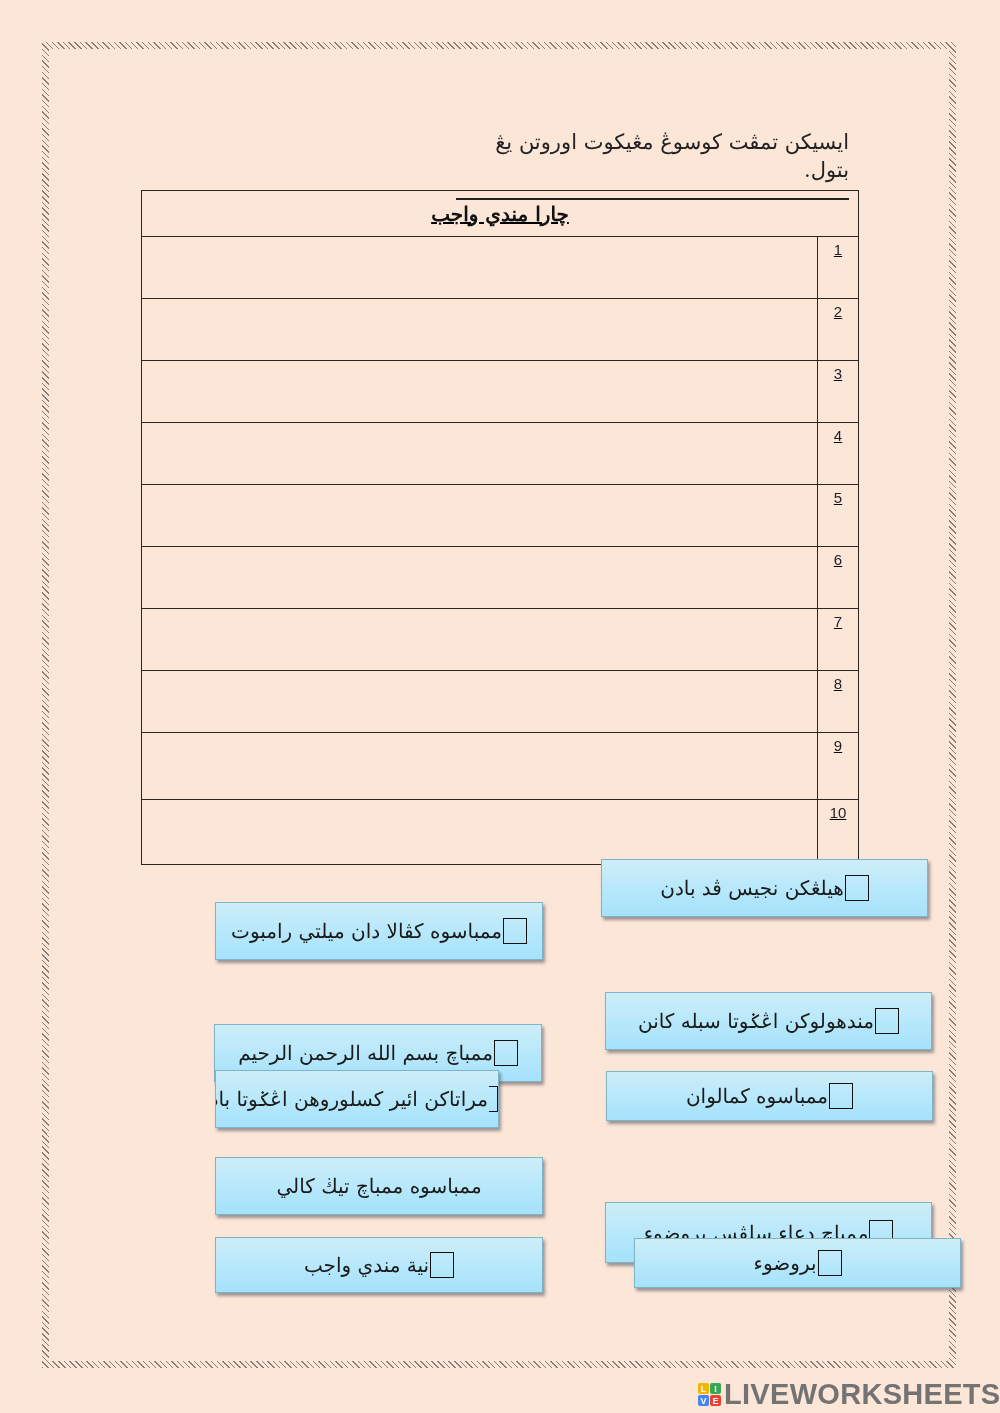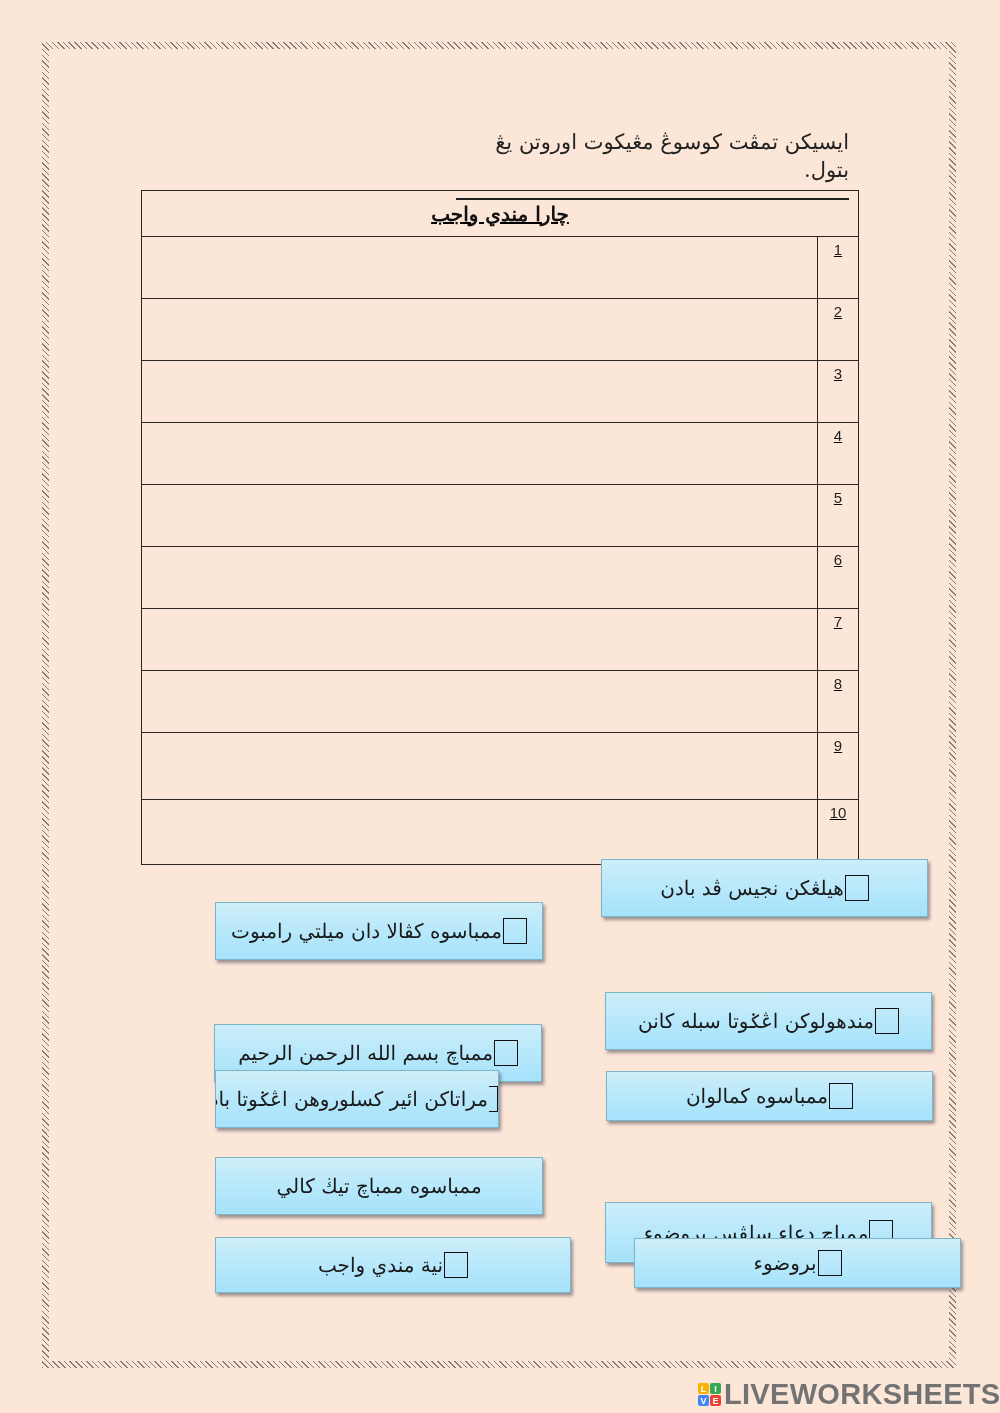--- a/index.html
+++ b/index.html
@@ -190,21 +190,21 @@
   <span class="box"></span>
   <span class="txt">ممباسوه كمالوان</span>
 </div>
 <div class="opt" style="left:215px; top:1157px; width:328px;">
   <span class="txt">ممباسوه ممباچ تيڬ كالي</span>
 </div>
 <div class="opt" style="left:605px; top:1161px; width:327px; height:61px;margin-top:41px;">
   <span class="box"></span>
   <span class="txt">ممباچ دعاء سلڤس بروضوء</span>
 </div>
-<div class="opt" style="left:215px; top:1237px; width:356px; height:56px;">
+<div class="opt" style="left:215px; top:1237px; width:328px; height:56px;">
   <span class="box"></span>
   <span class="txt">نية مندي واجب</span>
 </div>
 <div class="opt" style="left:606px; top:1238px; width:327px; height:50px;margin-left:28px;">
   <span class="box"></span>
   <span class="txt">بروضوء</span>
 </div>
 
 <div class="logo">
   <div class="grid">

